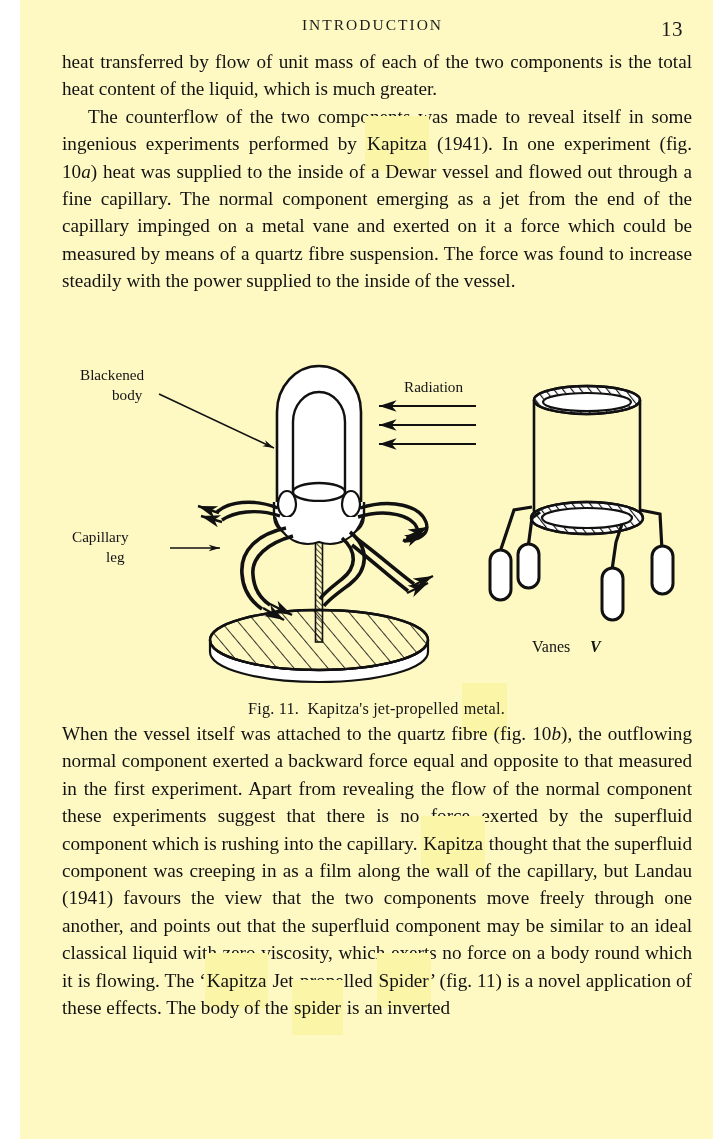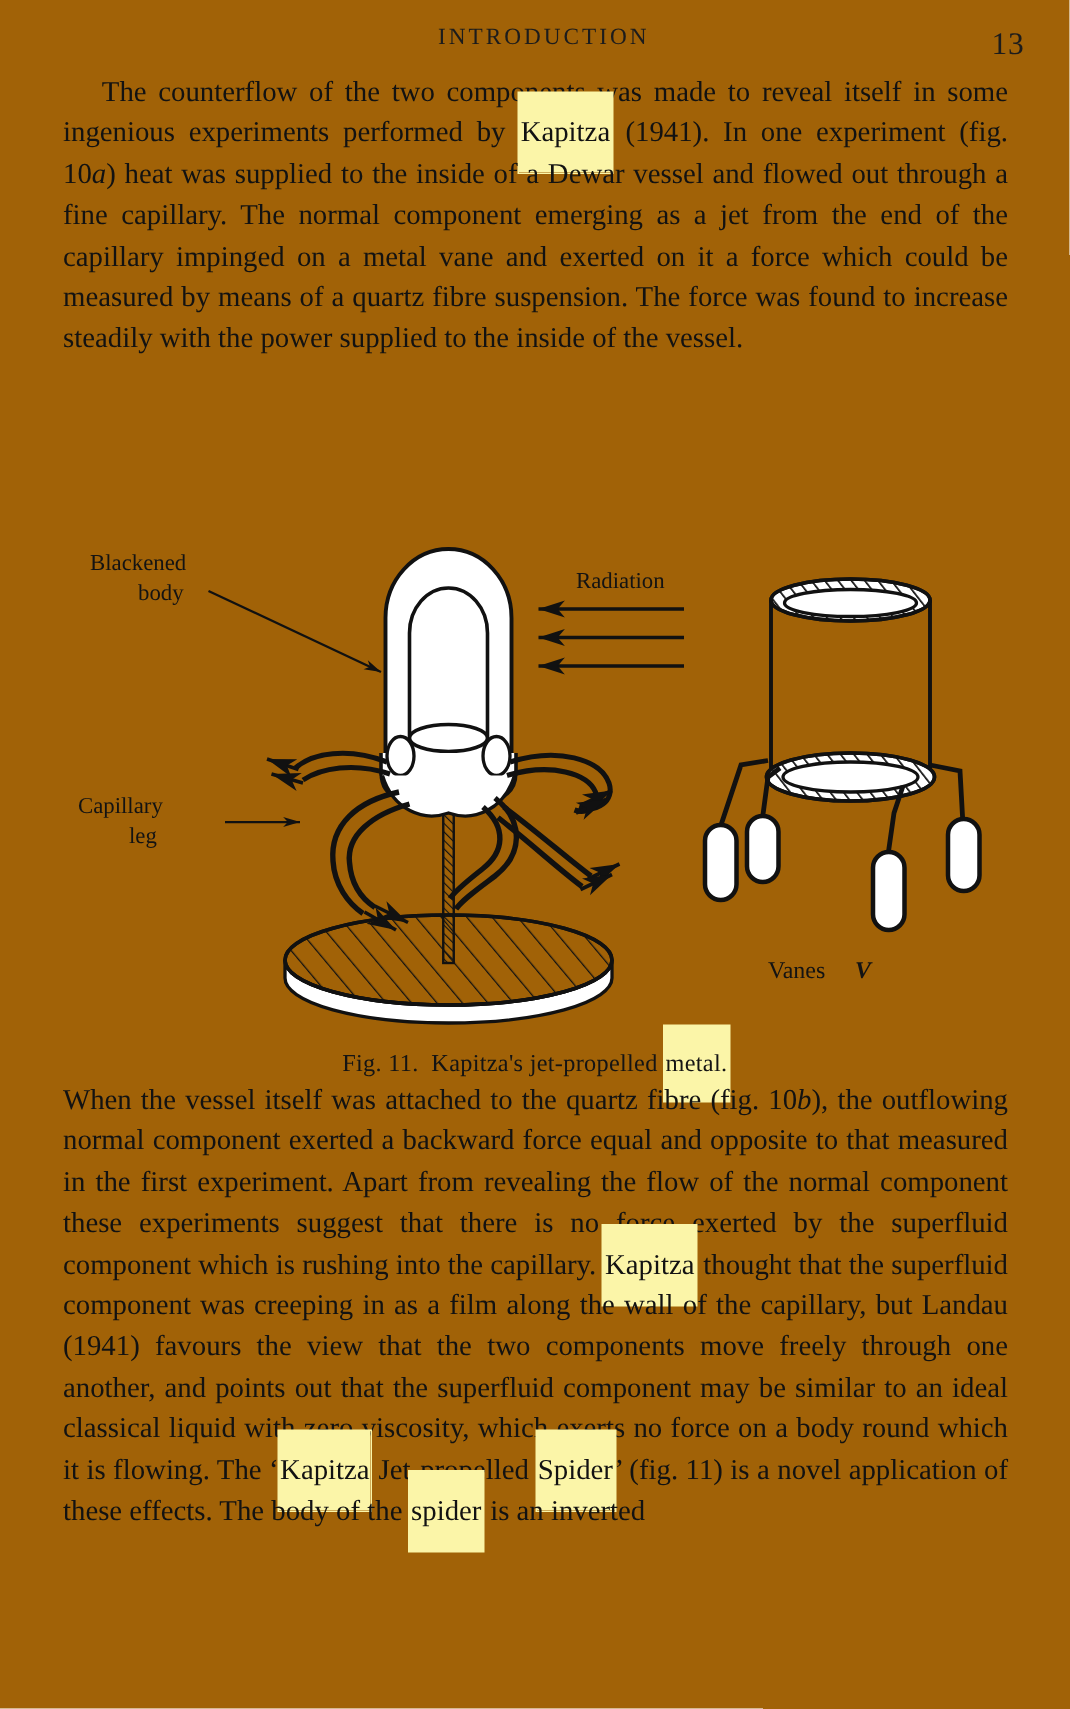--- a/index.html
+++ b/index.html
@@ -12,21 +12,22 @@
     height: 1139px;
     position: relative;
     overflow: hidden;
     font-family: "Liberation Serif", "DejaVu Serif", serif;
     color: #1a1a1a;
   }
 
   .page {
     position: absolute;
     inset: 0;
-    background: #a16207;
+    background: #fef9c3;
+    margin-left: 20px;
   }
 
   
   .running-head {
     position: absolute;
     top: 16px;
     left: 40px;
     right: 28px;
     height: 26px;
   }
@@ -105,20 +106,21 @@
 <body>
 
 <div class="page">
 
   <div class="running-head">
     <div class="rh-title">INTRODUCTION</div>
     <div class="rh-folio">13</div>
   </div>
 
   <div class="textblock" id="block-top">
+    <p>heat transferred by flow of unit mass of each of the two components is the total heat content of the liquid, which is much greater.</p>
     <p class="indent">
       <span>The counterflow of the two components was made to reveal itself in some ingenious experiments performed by </span><span class="hl">Kapitza</span><span> (1941). In one experiment (fig. 10</span><span class="it">a</span><span>) heat was supplied to the inside of a Dewar vessel and flowed out through a fine capillary. The normal component emerging as a jet from the end of the capillary impinged on a metal vane and exerted on it a force which could be measured by means of a quartz fibre suspension. The force was found to increase steadily with the power supplied to the inside of the vessel.</span>
     </p>
   </div>
 
   <div class="figure">
     <svg width="630" height="390" viewBox="0 0 630 390" xmlns="http://www.w3.org/2000/svg">
       <defs>
         <pattern id="hatch-base" width="13" height="13" patternTransform="rotate(-40)" patternUnits="userSpaceOnUse">
           <line x1="0" y1="0" x2="0" y2="13" stroke="#111" stroke-width="1.7"></line>

